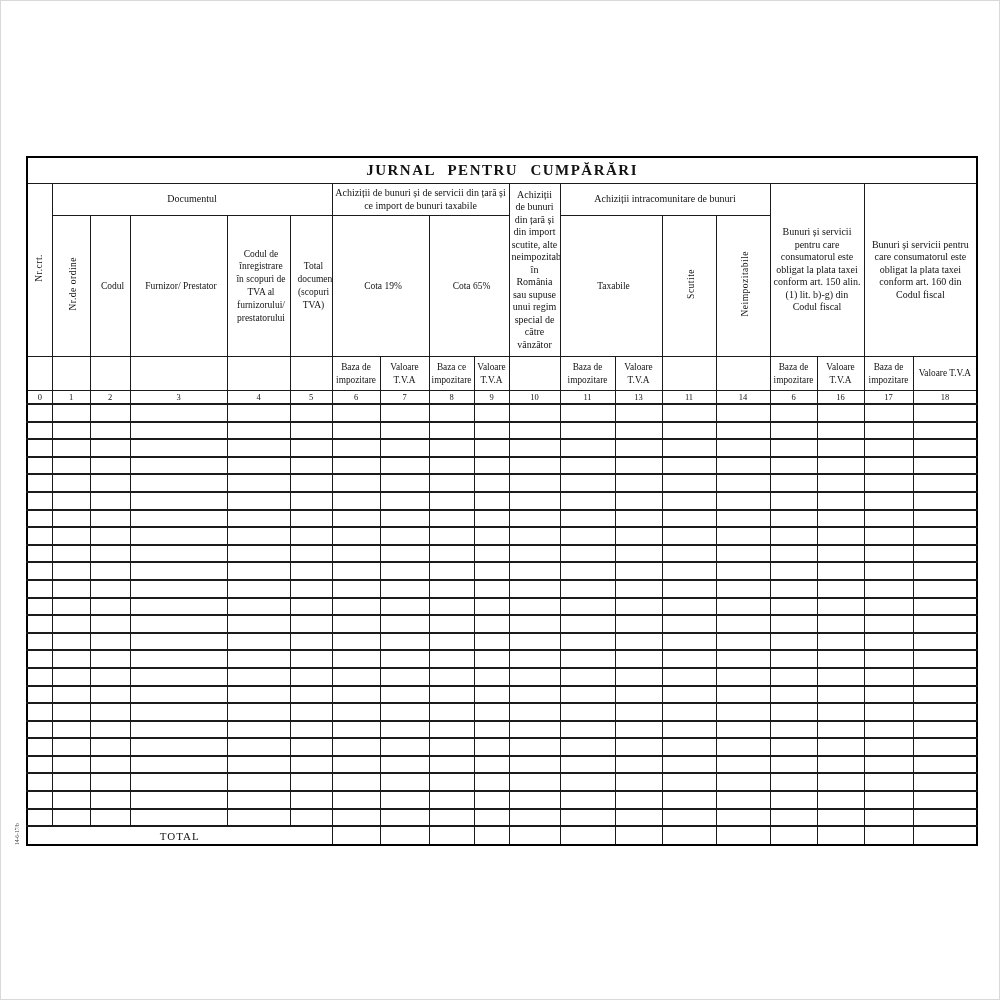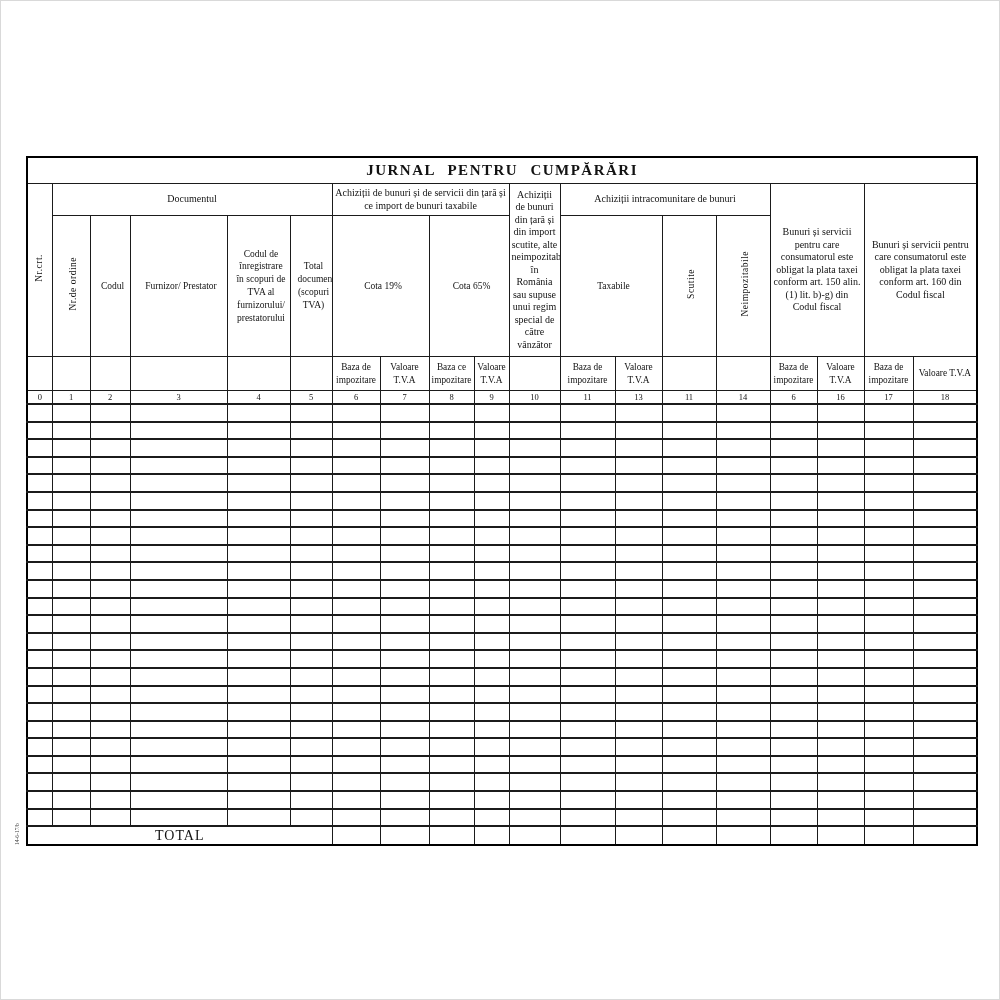--- a/index.html
+++ b/index.html
@@ -34,21 +34,21 @@
     font-weight: bold;
     font-size: 15px;
     letter-spacing: 1.5px;
     word-spacing: 7px;
   }
   tr.group-row td { height: 31px; font-size: 10px; line-height: 1.25; }
   tr.main-row td { height: 140px; font-size: 9.5px; line-height: 1.35; padding-left: 7px; }
   tr.sub-row td { height: 33px; font-size: 9.3px; line-height: 1.35; }
   tr.num-row td { height: 12px; font-size: 8.5px; line-height: 1; padding: 0; }
   tr.body-row td { height: 15.6px; border-top: 2px solid #1b1b1b; }
-  tr.total-row td { height: 17px; font-size: 14px; letter-spacing: 1px; border-top: 2px solid #1b1b1b; }
+  tr.total-row td { height: 17px; font-size: 11px; letter-spacing: 1px; border-top: 2px solid #1b1b1b; }
   .vt {
     display: inline-block;
     writing-mode: vertical-rl;
     transform: rotate(180deg);
     white-space: nowrap;
     font-size: 9.5px;
     letter-spacing: 0.5px;
   }
   td.cell-small-note { font-size: 6.3px; line-height: 1.3; padding: 0 1px; }
   td.cell-wide-note { font-size: 7.8px; line-height: 1.45; padding: 0 3px; font-family: Liberation Serif, serif; }

